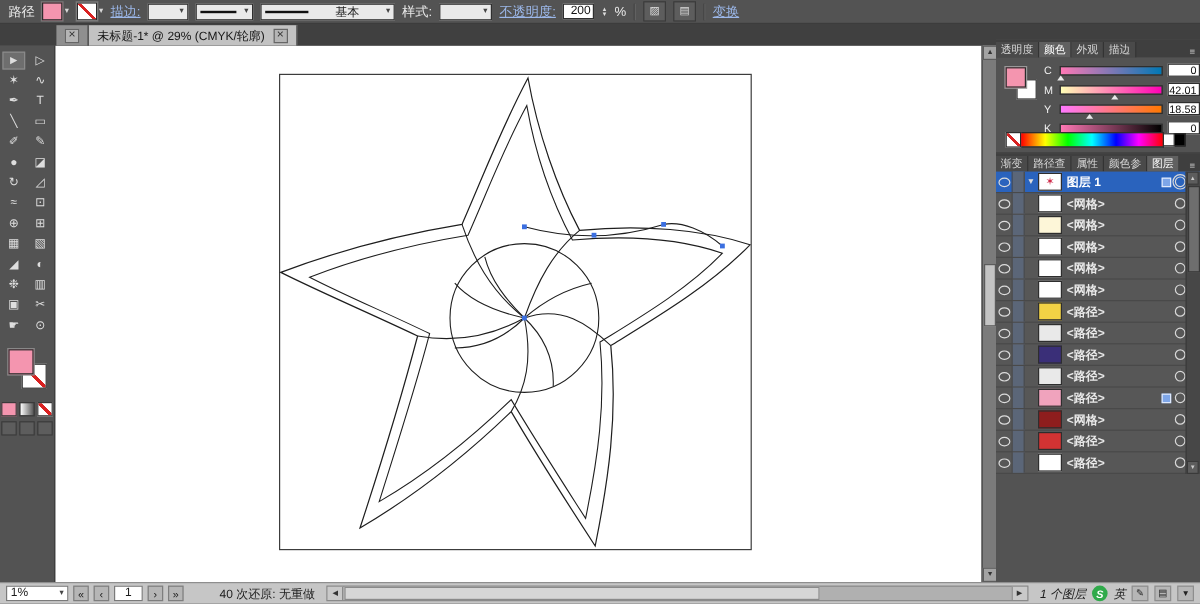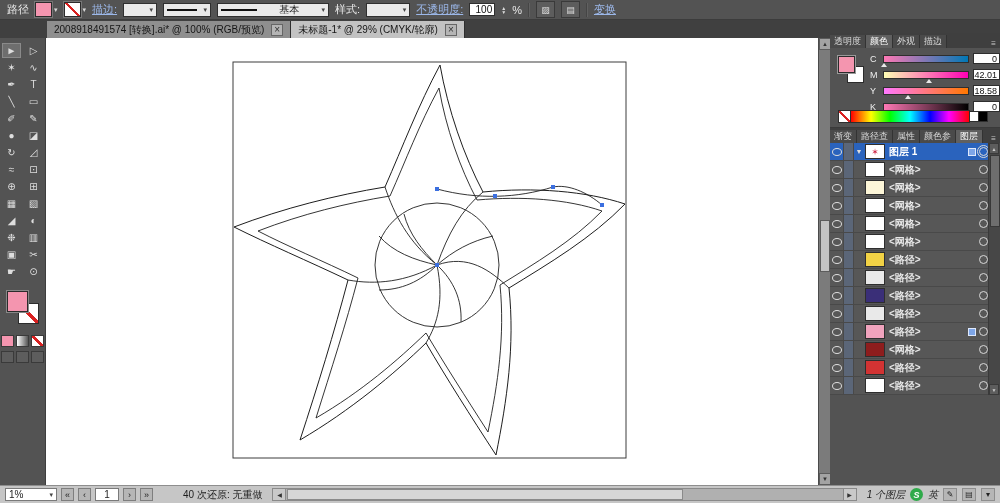--- a/index.html
+++ b/index.html
@@ -156,36 +156,35 @@
     <span class="lineseg" style="width:36px"></span>
     <span>基本</span>
     <span class="caret">▾</span>
   </span>
   <span>样式:</span>
   <span class="combo" style="width:44px">
     <span></span>
       <span class="caret">▾</span>
   </span>
   <span class="link">不透明度:</span>
-  <span class="valbox">100</span>
+  <span class="valbox">200</span>
   <span class="spin">
     <span>▲</span>
     <span>▼</span>
   </span>
   <span>%</span>
   <span class="cb-sep"></span>
   <span class="iconbtn">▨</span>
   <span class="iconbtn">▤</span>
   <span class="cb-sep"></span>
   <span class="link">变换</span>
 </div>
 
 <div id="tabbar">
   <div class="dtab">
-    <span>2008918491574 [转换].ai* @ 100% (RGB/预览)</span>
     <span class="dclose">×</span>
   </div>
   <div class="dtab active">
     <span>未标题-1* @ 29% (CMYK/轮廓)</span>
     <span class="dclose">×</span>
   </div>
 </div>
 
 <div id="toolbar">
   <div class="tool-grid">

